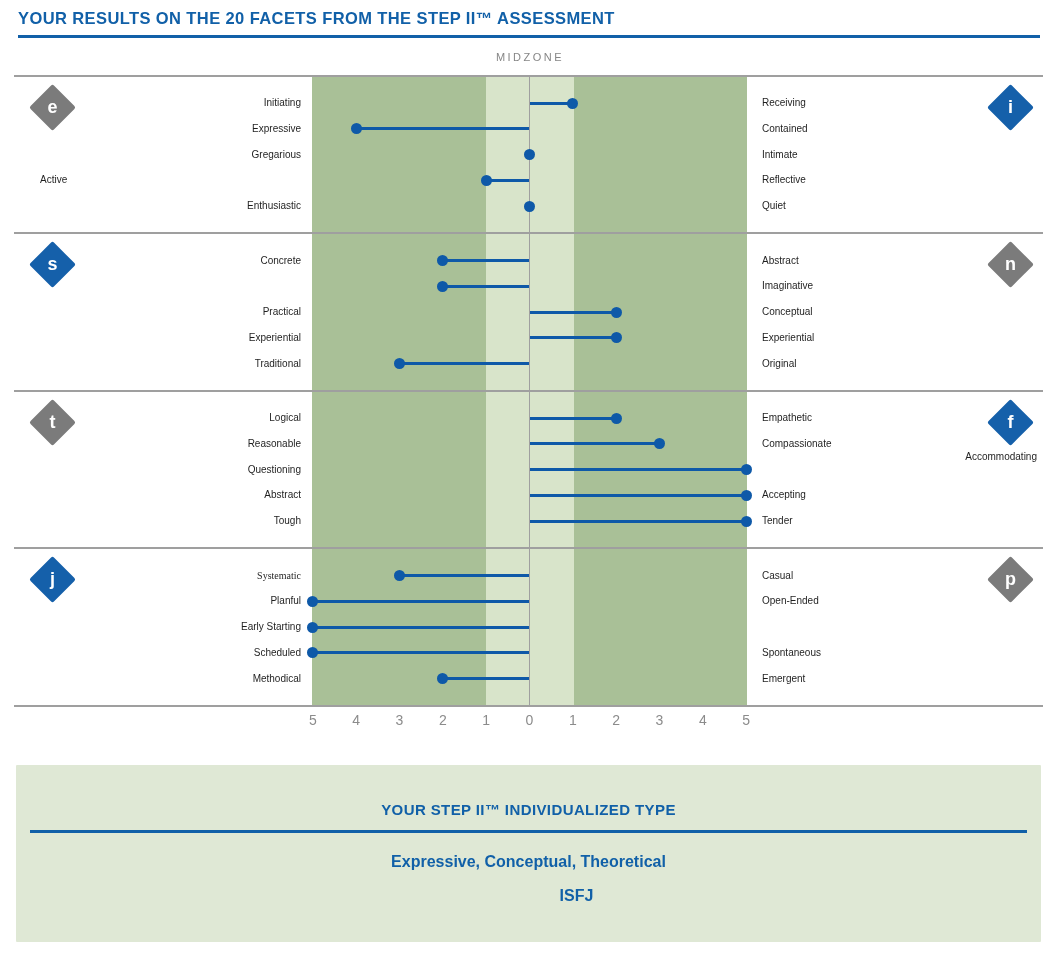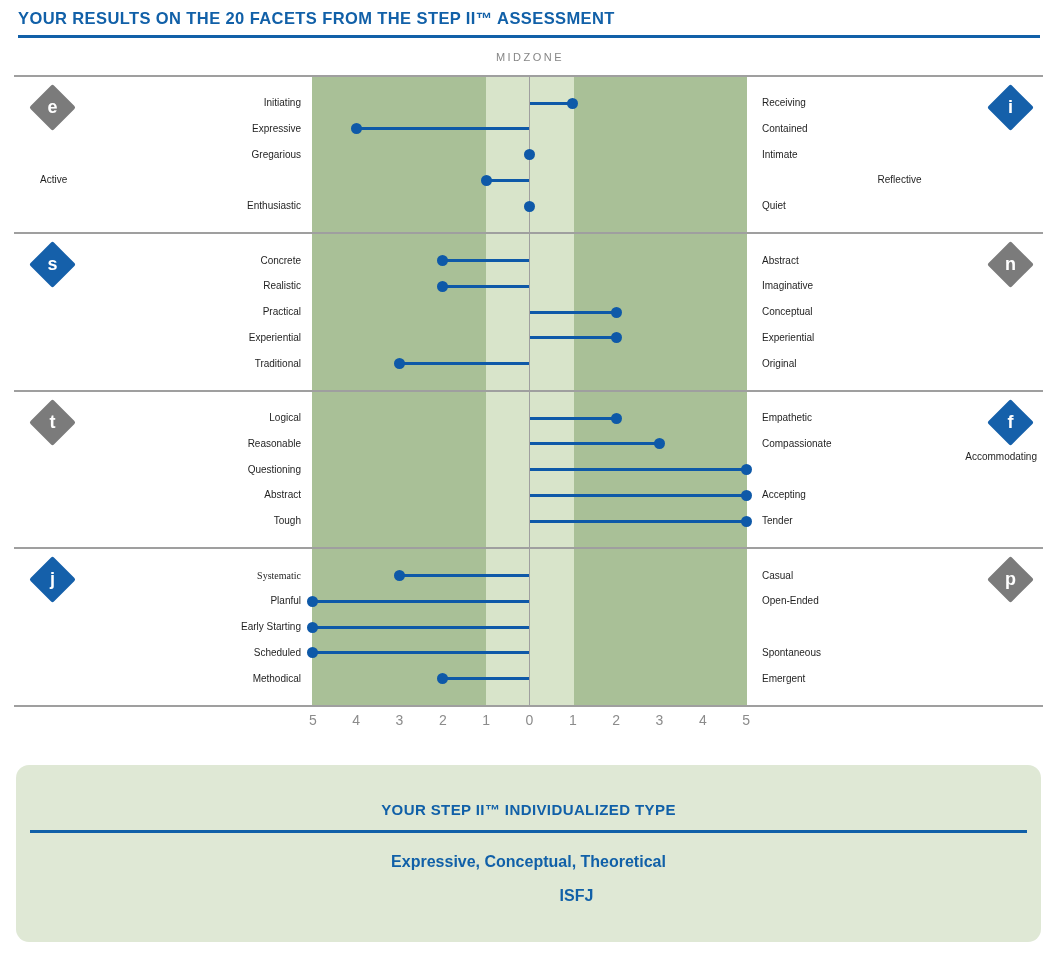--- a/index.html
+++ b/index.html
@@ -31,21 +31,21 @@
     position:absolute;left:466px;top:51px;width:128px;text-align:center;
     font-size:11px;letter-spacing:2.5px;color:var(--muted-text-gray);
   }
   #facet-chart{position:absolute;left:0;top:0;width:1057px;height:954px;}
   #facet-chart div{position:absolute;}
   .facet-label{height:22px;line-height:22px;font-size:10px;color:var(--label-text);white-space:nowrap;}
   .axis-tick{font-size:14px;color:#8b8b8b;text-align:center;}
 
   #summary-box{
     position:absolute;left:16px;top:765px;width:1025px;height:177px;
-    background:var(--summary-box-green);border-radius:13px;
+    background:var(--summary-box-green);border-radius:1px;
   }
   #summary-title{
     position:absolute;left:0;top:36px;width:100%;text-align:center;
     font-size:15px;font-weight:bold;letter-spacing:0.4px;color:var(--accent-blue);
   }
   #summary-rule{
     position:absolute;left:14px;top:65px;width:997px;height:2.5px;
     background:var(--accent-blue);
   }
   #summary-facets{
@@ -87,37 +87,36 @@
       <div style="left: 529.5px; top: 101.5px; width: 43.33px; height: 3px; background: var(--dot-line-blue);"></div>
       <div style="left: 567.33px; top: 97.5px; width: 11px; height: 11px; border-radius: 50%; background: var(--dot-line-blue);"></div>
       <div class="facet-label" style="left: 40px; top: 117.75px; width: 261px; text-align: right;">Expressive</div>
       <div class="facet-label" style="left: 762px; top: 117.75px; width: 275px; text-align: left;">Contained</div>
       <div style="left: 356.18px; top: 127.25px; width: 173.32px; height: 3px; background: var(--dot-line-blue);"></div>
       <div style="left: 350.68px; top: 123.25px; width: 11px; height: 11px; border-radius: 50%; background: var(--dot-line-blue);"></div>
       <div class="facet-label" style="left: 40px; top: 143.5px; width: 261px; text-align: right;">Gregarious</div>
       <div class="facet-label" style="left: 762px; top: 143.5px; width: 275px; text-align: left;">Intimate</div>
       <div style="left: 524px; top: 149px; width: 11px; height: 11px; border-radius: 50%; background: var(--dot-line-blue);"></div>
       <div class="facet-label" style="left: 40px; top: 169.25px; width: 261px; text-align: left;">Active</div>
-      <div class="facet-label" style="left: 762px; top: 169.25px; width: 275px; text-align: center;">Reflective</div>
+      <div class="facet-label" style="left: 762px; top: 169.25px; width: 275px; text-align: left;">Reflective</div>
       <div style="left: 486.17px; top: 178.75px; width: 43.33px; height: 3px; background: var(--dot-line-blue);"></div>
       <div style="left: 480.67px; top: 174.75px; width: 11px; height: 11px; border-radius: 50%; background: var(--dot-line-blue);"></div>
       <div class="facet-label" style="left: 40px; top: 195px; width: 261px; text-align: right;">Enthusiastic</div>
       <div class="facet-label" style="left: 762px; top: 195px; width: 275px; text-align: left;">Quiet</div>
       <div style="left: 524px; top: 200.5px; width: 11px; height: 11px; border-radius: 50%; background: var(--dot-line-blue);"></div>
       <div style="left: 35.5px; top: 248px; width: 33px; height: 33px; transform: rotate(45deg); border-radius: 2px; background: var(--highlighted-diamond-blue);">
         <span style="position: absolute; inset: 0px; display: flex; align-items: center; justify-content: center; transform: rotate(-45deg); color: rgb(255, 255, 255); font-weight: bold; font-size: 18px;">s</span>
       </div>
       <div style="left: 993.5px; top: 248px; width: 33px; height: 33px; transform: rotate(45deg); border-radius: 2px; background: var(--dim-diamond-gray);">
         <span style="position: absolute; inset: 0px; display: flex; align-items: center; justify-content: center; transform: rotate(-45deg); color: rgb(255, 255, 255); font-weight: bold; font-size: 18px;">n</span>
       </div>
       <div class="facet-label" style="left: 40px; top: 249.5px; width: 261px; text-align: right;">Concrete</div>
       <div class="facet-label" style="left: 762px; top: 249.5px; width: 275px; text-align: left;">Abstract</div>
       <div style="left: 442.84px; top: 259px; width: 86.66px; height: 3px; background: var(--dot-line-blue);"></div>
       <div style="left: 437.34px; top: 255px; width: 11px; height: 11px; border-radius: 50%; background: var(--dot-line-blue);"></div>
-      <div class="facet-label" style="left: 40px; top: 275.25px; width: 261px; text-align: right;">Realistic</div>
       <div class="facet-label" style="left: 762px; top: 275.25px; width: 275px; text-align: left;">Imaginative</div>
       <div style="left: 442.84px; top: 284.75px; width: 86.66px; height: 3px; background: var(--dot-line-blue);"></div>
       <div style="left: 437.34px; top: 280.75px; width: 11px; height: 11px; border-radius: 50%; background: var(--dot-line-blue);"></div>
       <div class="facet-label" style="left: 40px; top: 301px; width: 261px; text-align: right;">Practical</div>
       <div class="facet-label" style="left: 762px; top: 301px; width: 275px; text-align: left;">Conceptual</div>
       <div style="left: 529.5px; top: 310.5px; width: 86.66px; height: 3px; background: var(--dot-line-blue);"></div>
       <div style="left: 610.66px; top: 306.5px; width: 11px; height: 11px; border-radius: 50%; background: var(--dot-line-blue);"></div>
       <div class="facet-label" style="left: 40px; top: 326.75px; width: 261px; text-align: right;">Experiential</div>
       <div class="facet-label" style="left: 762px; top: 326.75px; width: 275px; text-align: left;">Experiential</div>
       <div style="left: 529.5px; top: 336.25px; width: 86.66px; height: 3px; background: var(--dot-line-blue);"></div>

